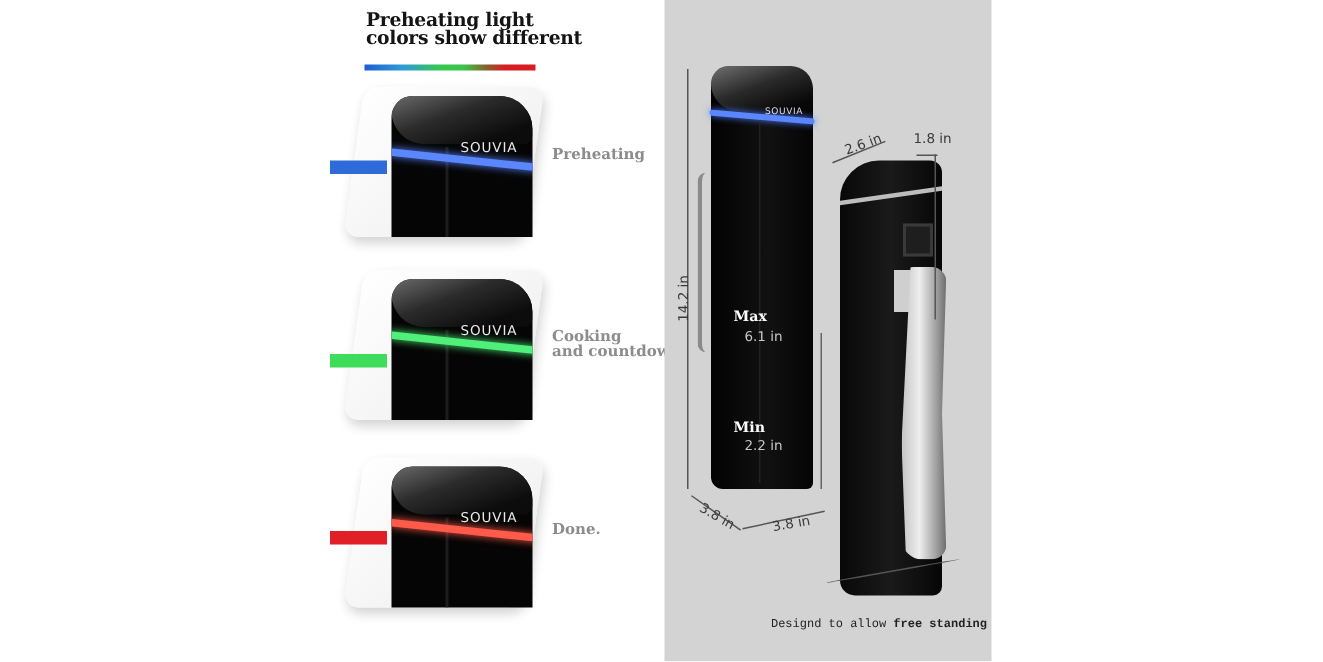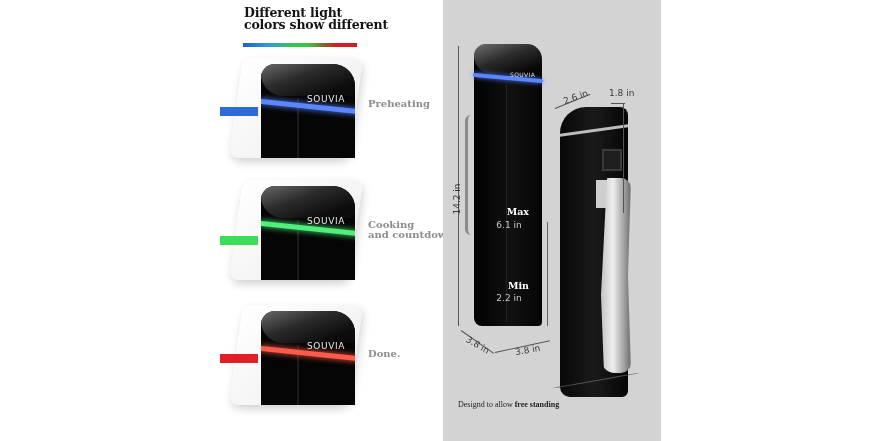--- a/index.html
+++ b/index.html
@@ -79,21 +79,21 @@
   .tower-front .seam {
     position: absolute; left: 32px; top: 38px; width: 1px; height: 240px; background: #222;
   }
   .clip-left {
     position: absolute; left: 22px; top: 115px; width: 12px; height: 120px;
     border-left: 3px solid #8a8a8a; border-radius: 6px 0 0 6px;
   }
 
   .fill-label {
     position: absolute; font-family: "DejaVu Serif", serif; font-weight: bold;
-    font-size: 9.5px; color: #ffffff; text-align: right; width: 40px;
+    font-size: 9.5px; color: #ffffff; text-align: left; width: 40px;
   }
   .fill-value {
     position: absolute; font-family: "DejaVu Sans", sans-serif;
     font-size: 9px; color: #c8c8c8; text-align: center; width: 40px;
   }
 
   .dim-line-v { position: absolute; width: 1px; background: #555; }
   .dim-line-h { position: absolute; height: 1px; background: #555; }
   .dim-text {
     position: absolute; font-family: "DejaVu Sans", sans-serif; font-size: 9px; color: #3a3a3a;
@@ -117,30 +117,30 @@
     position: absolute; left: 158px; top: 178px; width: 30px; height: 195px;
     background: linear-gradient(to right, #c4c4c4 0%, #eeeeee 40%, #9a9a9a 80%, #6c6c6c 100%);
     border-radius: 8px 10px 10px 14px;
     clip-path: polygon(20% 0, 100% 0, 90% 50%, 100% 100%, 10% 100%, 0 60%);
   }
   .label-plate {
     position: absolute; left: 153px; top: 180px; width: 22px; height: 28px; background: #cfcfcf;
   }
 
   .caption {
-    position: absolute; left: 15px; top: 400px; width: 200px;
-    font-family: Liberation Serif, serif; font-size: 8px; line-height: 9.5px; color: #222;
+    position: absolute; left: 15px; top: 412px; width: 200px;
+    font-family: Liberation Mono, monospace; font-size: 8px; line-height: 9.5px; color: #222; text-align: right;
   }
   .caption b { font-weight: bold; }
 </style>
 </head>
 <body>
 
 <div class="headline">
-  <div>Different light</div>
+  <div>Preheating light</div>
   <div>colors show different</div>
 </div>
 <div class="rgb-bar"></div>
 
 <div class="state-card" style="left:220px; top:58px;">
   <div class="card-bg"></div>
   <div class="indicator" style="background:#2f6bd8;"></div>
   <div class="device-head">
     <div class="device-top"></div>
     <div class="device-seam"></div>

